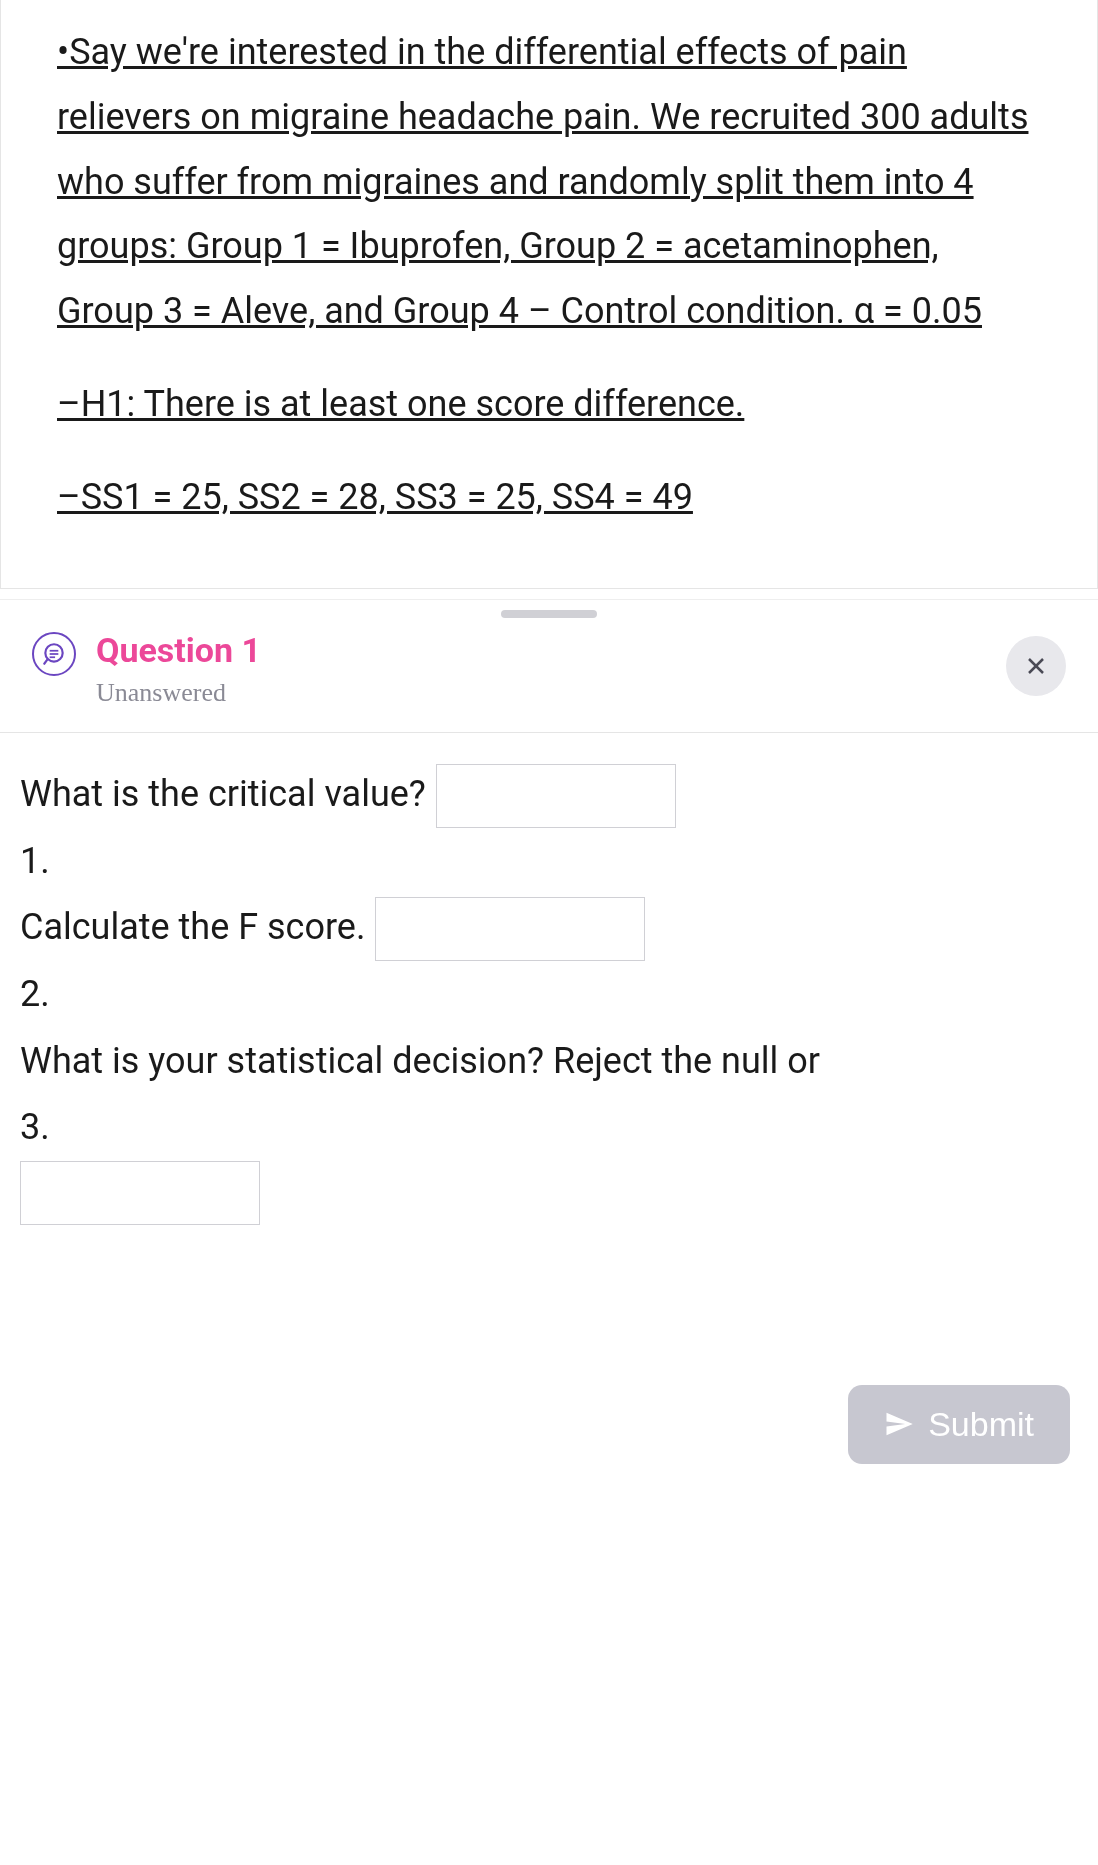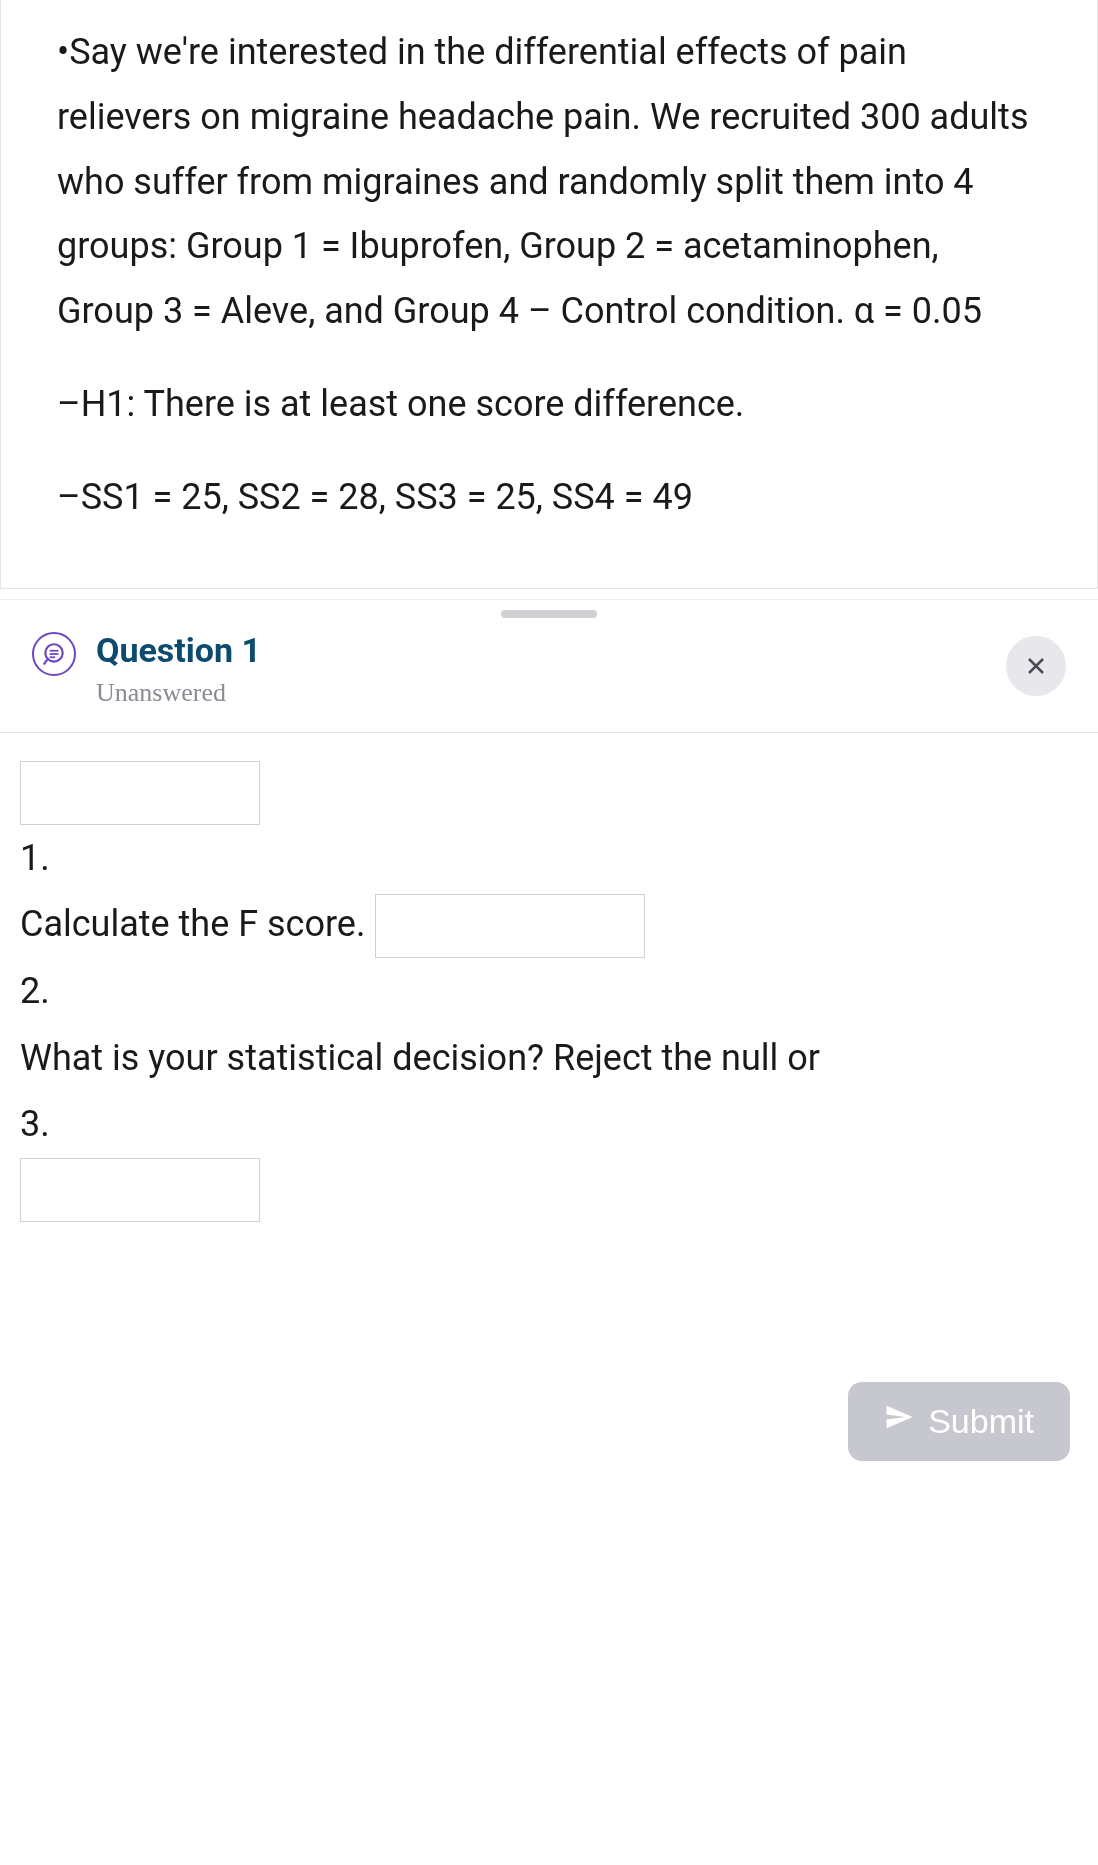--- a/index.html
+++ b/index.html
@@ -13,21 +13,21 @@
     padding: 20px 56px 30px 56px;
     border: 1px solid #e5e5e5;
     border-top: none;
   }
   .problem-text {
     font-size: 36px;
     line-height: 1.8;
     color: #1a1a1a;
     font-weight: 400;
   }
-  .problem-para { margin-bottom: 28px; }
+  .problem-para { margin-bottom: 28px; text-decoration: underline; }
   .bottom-panel {
     border-top: 1px solid #eee;
     background: #fff;
     margin-top: 10px;
   }
   .drag-handle {
     width: 96px;
     height: 8px;
     background: #d0d0d5;
     border-radius: 4px;
@@ -47,21 +47,21 @@
     display: flex; align-items: center; justify-content: center;
     flex-shrink: 0;
     position: relative;
     margin-top: 2px;
   }
   .q-icon svg { width: 26px; height: 26px; }
   .q-title-block { flex: 1; }
   .q-title {
     font-size: 34px;
     font-weight: 700;
-    color: #0c4a6e;
+    color: #ec4899;
     margin-bottom: 8px;
   }
   .q-status {
     font-size: 26px;
     color: #8a8a95;
     font-weight: 400;
     font-family: Liberation Serif, serif;
   }
   .close-btn {
     width: 60px; height: 60px;
@@ -99,21 +99,21 @@
   }
   .submit-btn {
     background: #c7c7d0;
     color: #fff;
     font-size: 34px;
     font-weight: 500;
     border: none;
     border-radius: 14px;
     padding: 20px 36px;
     display: flex;
-    align-items: flex-start;
+    align-items: center;
     gap: 14px;
     cursor: pointer;
   }
   .submit-btn svg { width: 30px; height: 30px; fill: #fff; }
 </style>
 </head>
 <body>
 
 <div class="top-section">
   <div class="problem-text">
@@ -143,20 +143,21 @@
     <div class="close-btn">
       <svg viewBox="0 0 24 24" fill="none">
         <line x1="5" y1="5" x2="19" y2="19"></line>
         <line x1="19" y1="5" x2="5" y2="19"></line>
       </svg>
     </div>
   </div>
 
   <div class="question-body">
     <div class="q-line">
+      <span>What is the critical value?</span>
       <input class="answer-input input-1" type="text" style="">
     </div>
     <div class="q-line">
       <span class="q-num">1.</span>
     </div>
     <div class="q-line">
       <span>Calculate the F score.</span>
       <input class="answer-input input-2" type="text" style="">
     </div>
     <div class="q-line">

